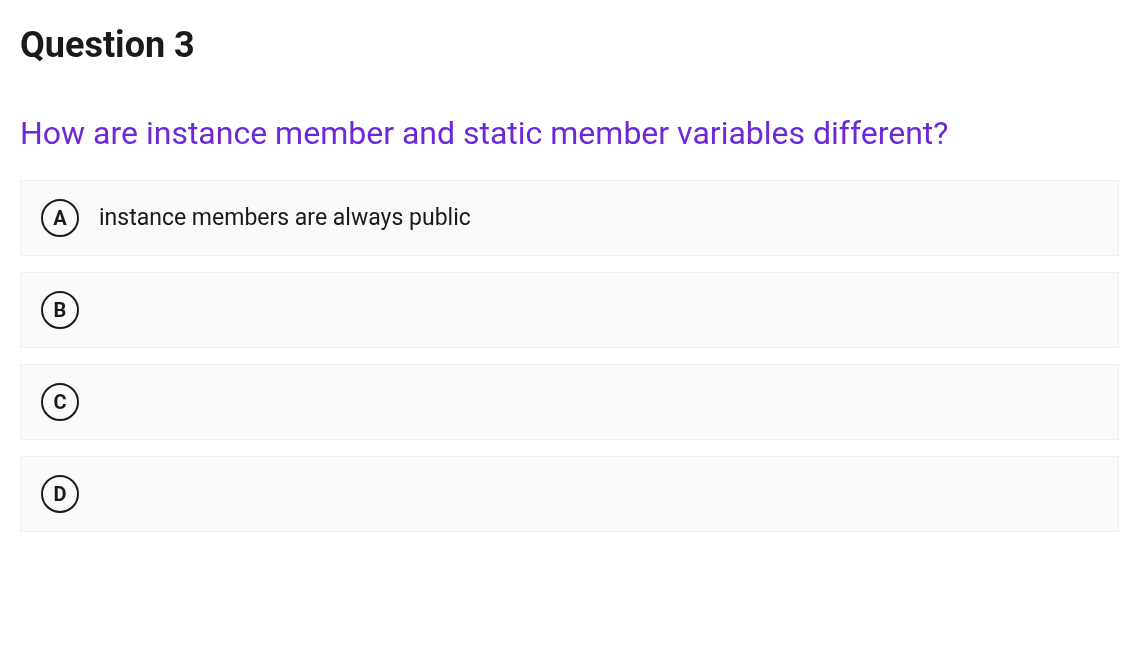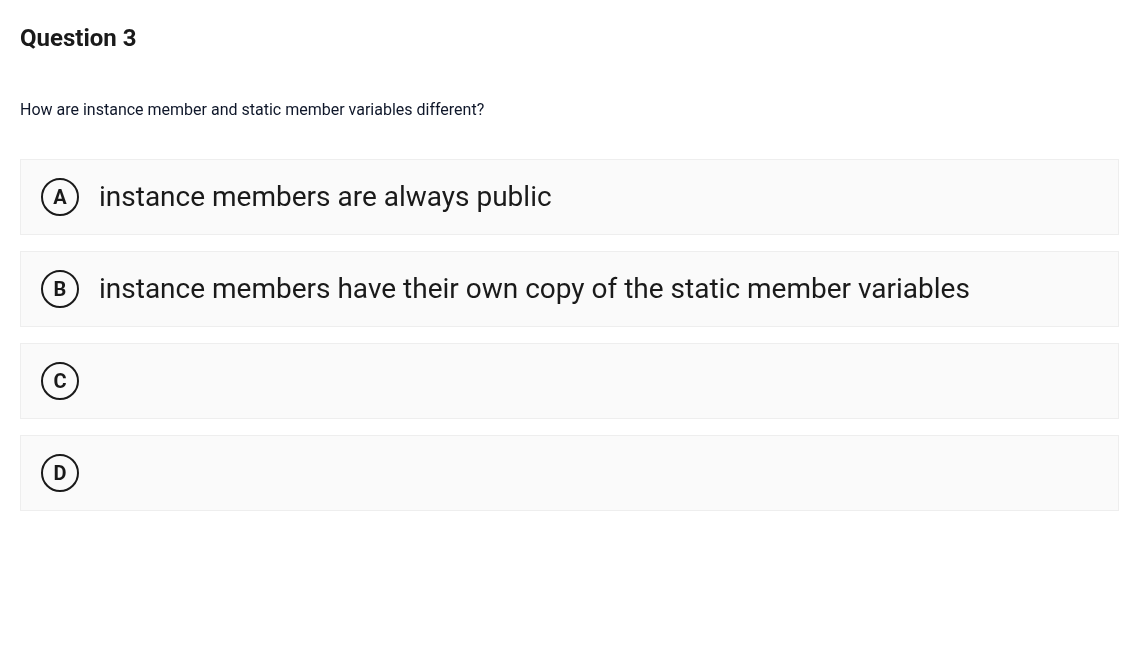--- a/index.html
+++ b/index.html
@@ -7,30 +7,30 @@
       padding: 0;
       box-sizing: border-box;
     }
     body {
       font-family: -apple-system, BlinkMacSystemFont, "Segoe UI", Roboto, "Helvetica Neue", Arial, sans-serif;
       background: #ffffff;
       padding: 24px 20px;
       width: 1139px;
     }
     .question-title {
-      font-size: 24px;
+      font-size: 36px;
       font-weight: 700;
       color: #1a1a1a;
       margin-bottom: 48px;
     }
     .question-prompt {
-      font-size: 16px;
+      font-size: 32px;
       font-weight: 400;
-      color: #0f172a;
-      margin-bottom: 40px;
+      color: #6d28d9;
+      margin-bottom: 28px;
     }
     .options-container {
       display: flex;
       flex-direction: column;
       gap: 16px;
     }
     .option {
       display: flex;
       align-items: center;
       background: #fafafa;
@@ -46,21 +46,21 @@
       border-radius: 50%;
       display: flex;
       align-items: center;
       justify-content: center;
       font-size: 20px;
       font-weight: 700;
       color: #1a1a1a;
       margin-right: 20px;
     }
     .option-text {
-      font-size: 28px;
+      font-size: 23px;
       font-weight: 400;
       color: #1a1a1a;
       line-height: 1.3;
     }
   </style>
 </head>
 <body>
 
 <h1 class="question-title">Question 3</h1>
 
@@ -68,21 +68,20 @@
 
 <div class="options-container">
 
   <div class="option">
     <div class="option-letter">A</div>
     <div class="option-text">instance members are always public</div>
   </div>
 
   <div class="option">
     <div class="option-letter">B</div>
-    <div class="option-text">instance members have their own copy of the static member variables</div>
   </div>
 
   <div class="option">
     <div class="option-letter">C</div>
   </div>
 
   <div class="option">
     <div class="option-letter">D</div>
   </div>
 

